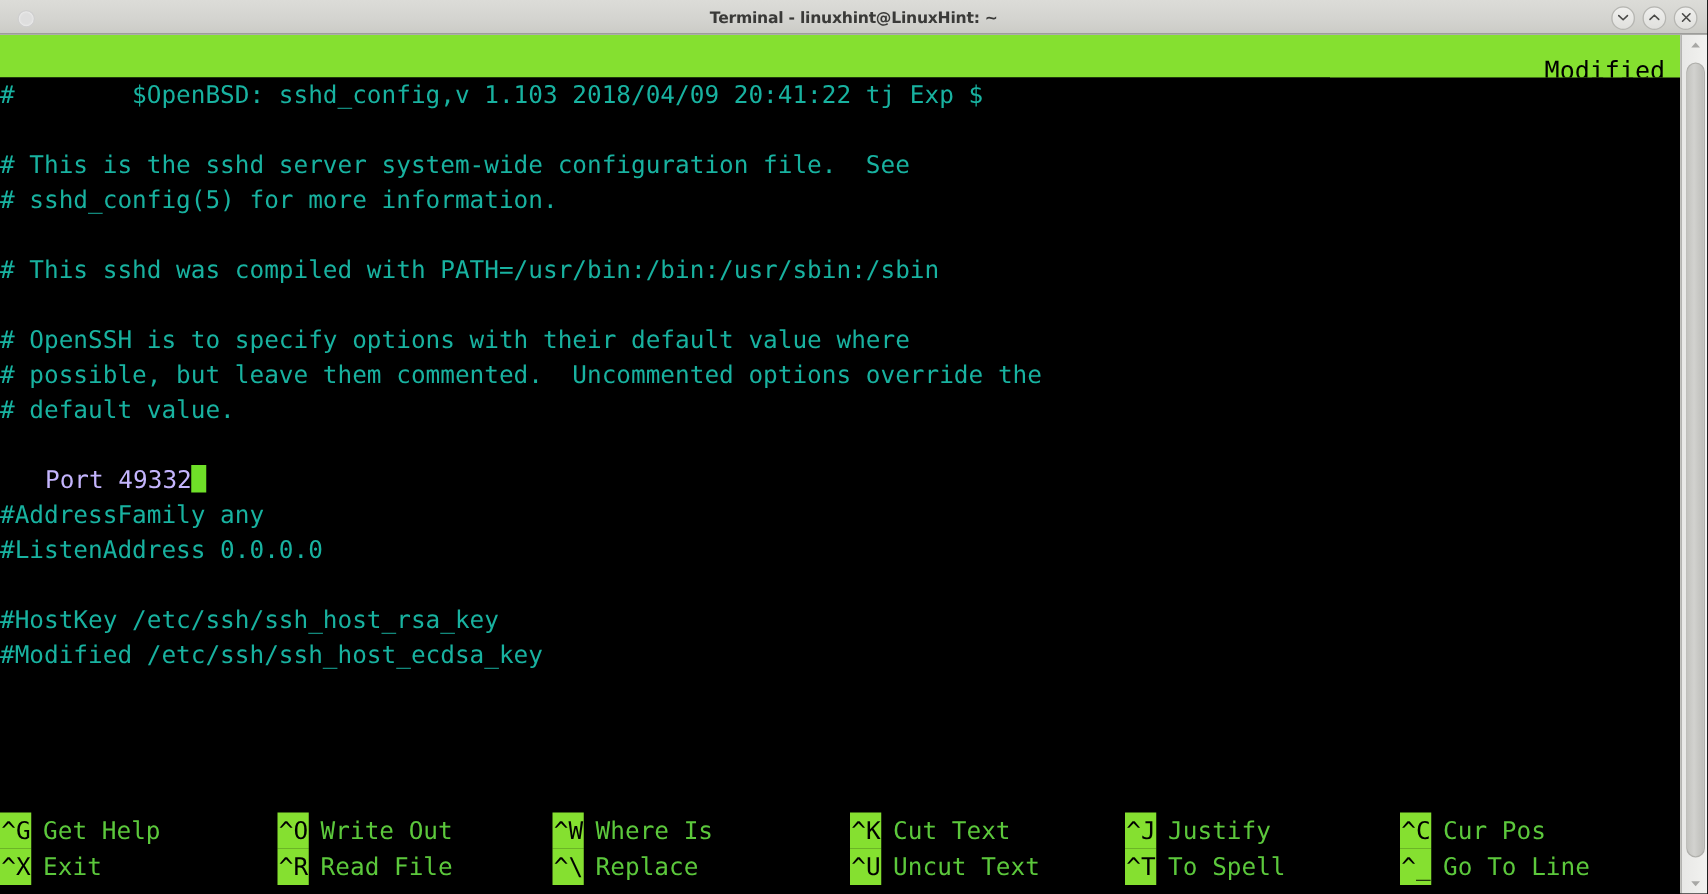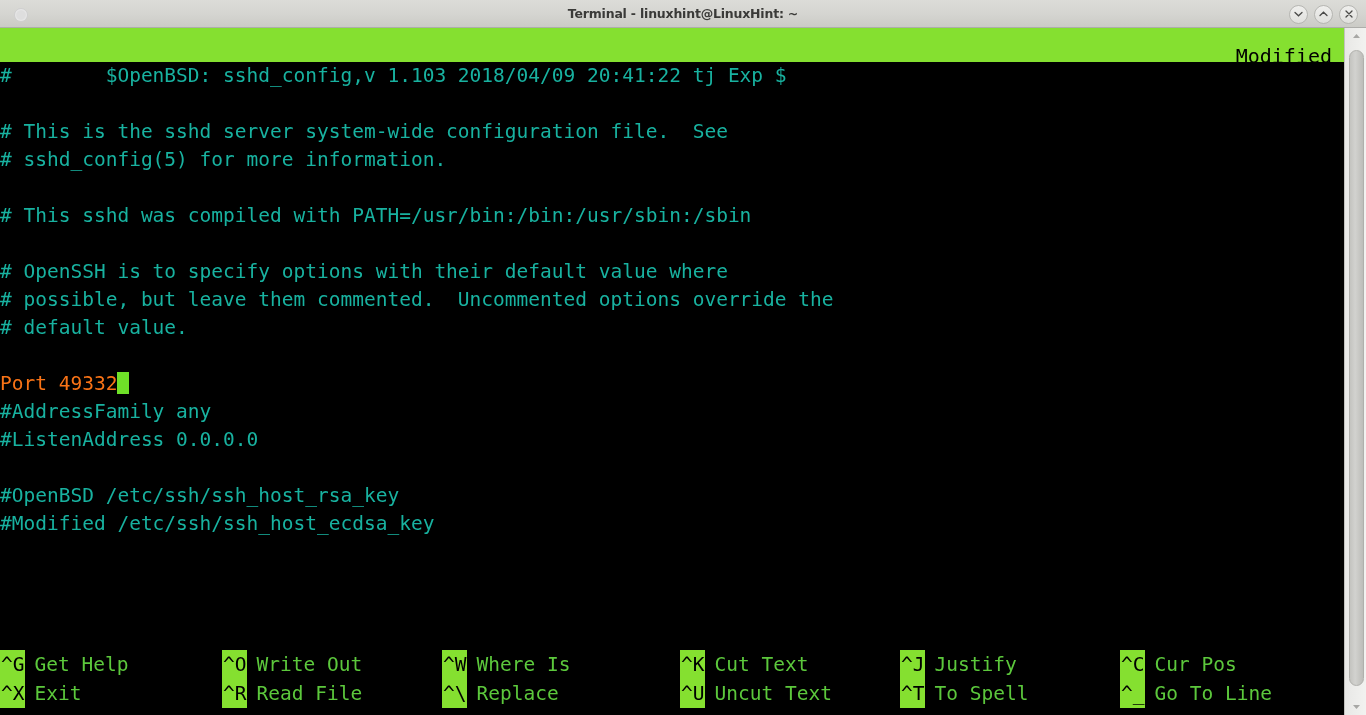--- a/index.html
+++ b/index.html
@@ -111,21 +111,21 @@
     font-size: 19.5px;
     line-height: 28px;
   }
   .line {
     height: 28px;
     white-space: pre;
     color: #18b2a0;
     padding-left: 0px;
   }
   .line.blank { color: transparent; }
-  .line.directive { color: #f97316; }
+  .line.directive { color: #c4b5fd; margin-left: 36px; }
   .cursor-block {
     display: inline-block;
     width: 12px;
     height: 22px;
     background: #6fe028;
     vertical-align: -4px;
   }
 
   
   #shortcut-bar {
@@ -244,21 +244,21 @@
       <div class="line"><span># This sshd was compiled with PATH=/usr/bin:/bin:/usr/sbin:/sbin</span></div>
       <div class="line blank"><span>&nbsp;</span></div>
       <div class="line"><span># OpenSSH is to specify options with their default value where</span></div>
       <div class="line"><span># possible, but leave them commented.  Uncommented options override the</span></div>
       <div class="line"><span># default value.</span></div>
       <div class="line blank"><span>&nbsp;</span></div>
       <div class="line directive"><span>Port 49332</span><span class="cursor-block"></span></div>
       <div class="line"><span>#AddressFamily any</span></div>
       <div class="line"><span>#ListenAddress 0.0.0.0</span></div>
       <div class="line blank"><span>&nbsp;</span></div>
-      <div class="line"><span>#OpenBSD /etc/ssh/ssh_host_rsa_key</span></div>
+      <div class="line"><span>#HostKey /etc/ssh/ssh_host_rsa_key</span></div>
       <div class="line"><span>#Modified /etc/ssh/ssh_host_ecdsa_key</span></div>
     </div>
 
   <div id="shortcut-bar">
     <div class="shortcut-row" id="sc-row-1" style="position: relative;">
         <div class="shortcut" style="position: absolute; left: 0px;"><span class="sc-key">^G</span><span class="sc-label">Get Help</span></div>
         <div class="shortcut" style="position: absolute; left: 222px;"><span class="sc-key">^O</span><span class="sc-label">Write Out</span></div>
         <div class="shortcut" style="position: absolute; left: 442px;"><span class="sc-key">^W</span><span class="sc-label">Where Is</span></div>
         <div class="shortcut" style="position: absolute; left: 680px;"><span class="sc-key">^K</span><span class="sc-label">Cut Text</span></div>
         <div class="shortcut" style="position: absolute; left: 900px;"><span class="sc-key">^J</span><span class="sc-label">Justify</span></div>

